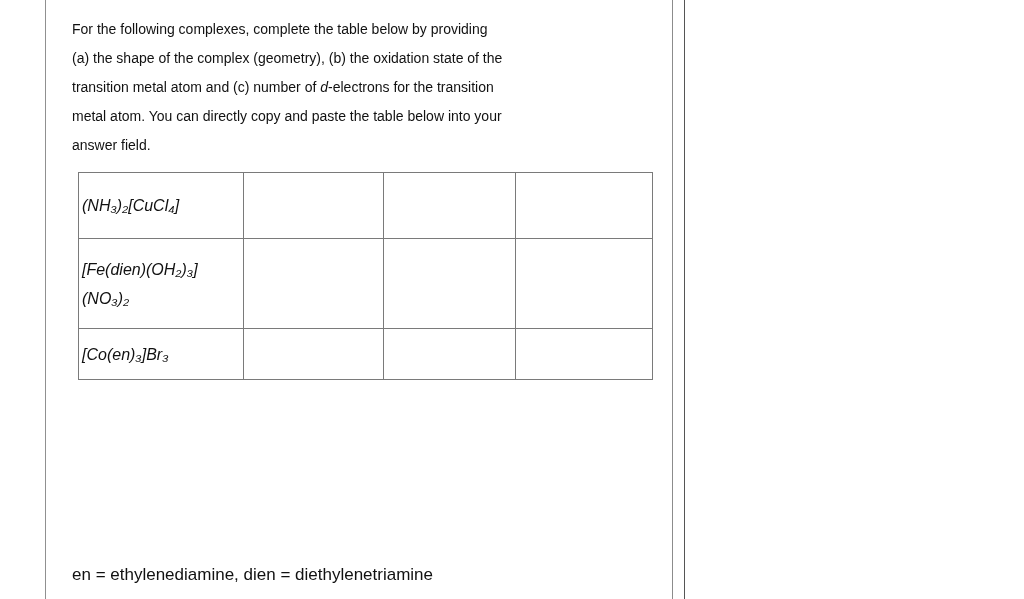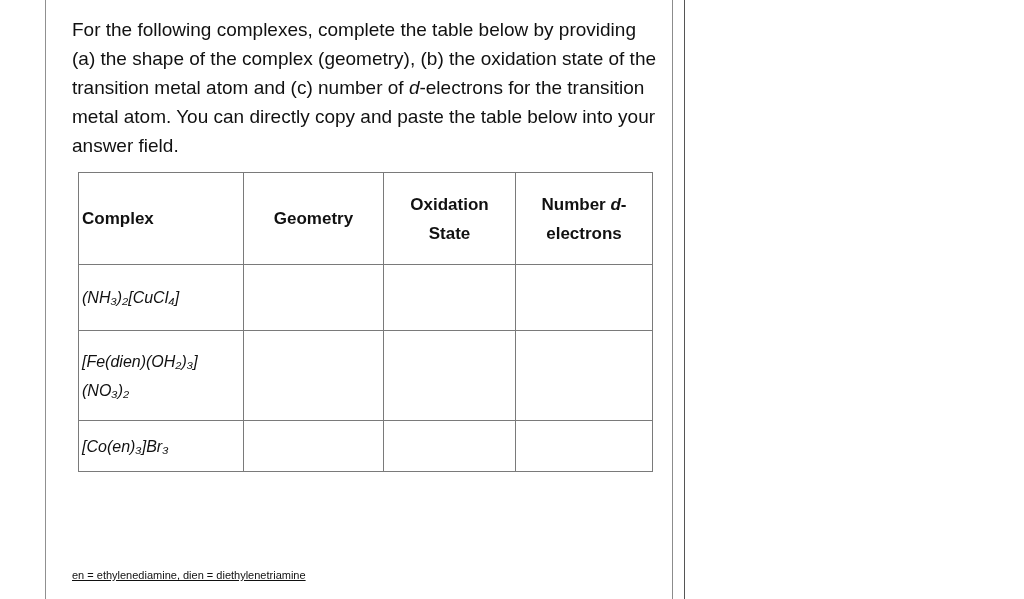--- a/index.html
+++ b/index.html
@@ -21,21 +21,21 @@
   }
   .vline-left   { left: 45px;  background: #909090; }
   .vline-right1 { left: 672px; background: #8c8c8c; }
   .vline-right2 { left: 684px; background: #555555; }
 
   .intro {
     position: absolute;
     left: 72px;
     top: 15px;
     width: 600px;
-    font-size: 19px;
+    font-size: 14px;
     line-height: 29px;
     white-space: pre-line;
   }
   em { font-style: italic; font-weight: inherit; }
 
   table.cmplx {
     position: absolute;
     left: 78px;
     top: 172px;
     border-collapse: collapse;
@@ -70,23 +70,22 @@
     text-align: left;
     padding-left: 3px;
     font-style: italic;
   }
   td.cell-blank { }
 
   .footnote {
     position: absolute;
     left: 72px;
     top: 563px;
-    font-size: 11px;
+    font-size: 17px;
     line-height: 24px;
-    text-decoration: underline;
   }
 </style>
 </head>
 <body>
 
 <div class="screen">
 
   <div class="vline vline-left"></div>
   <div class="vline vline-right1"></div>
   <div class="vline vline-right2"></div>
@@ -98,28 +97,20 @@
 answer field.</span></p>
 
   <table class="cmplx">
     <colgroup>
       <col class="c0">
         <col class="c1">
         <col class="c2">
         <col class="c3">
     </colgroup>
     <tbody>
-        <tr class="r-head">
-      <th class="hd hd-left"><span>Complex</span></th>
-      <th class="hd"><span>Geometry</span></th>
-      <th class="hd"><span>Oxidation
-State</span></th>
-      <th class="hd"><span>Number </span><em>d</em><span>-
-electrons</span></th>
-    </tr>
     <tr class="r-0">
       <td class="cell-complex">(NH₃)₂[CuCl₄]</td>
       <td class="cell-blank"></td>
       <td class="cell-blank"></td>
       <td class="cell-blank"></td>
     </tr>
     <tr class="r-1">
       <td class="cell-complex">[Fe(dien)(OH₂)₃]
 (NO₃)₂</td>
       <td class="cell-blank"></td>

